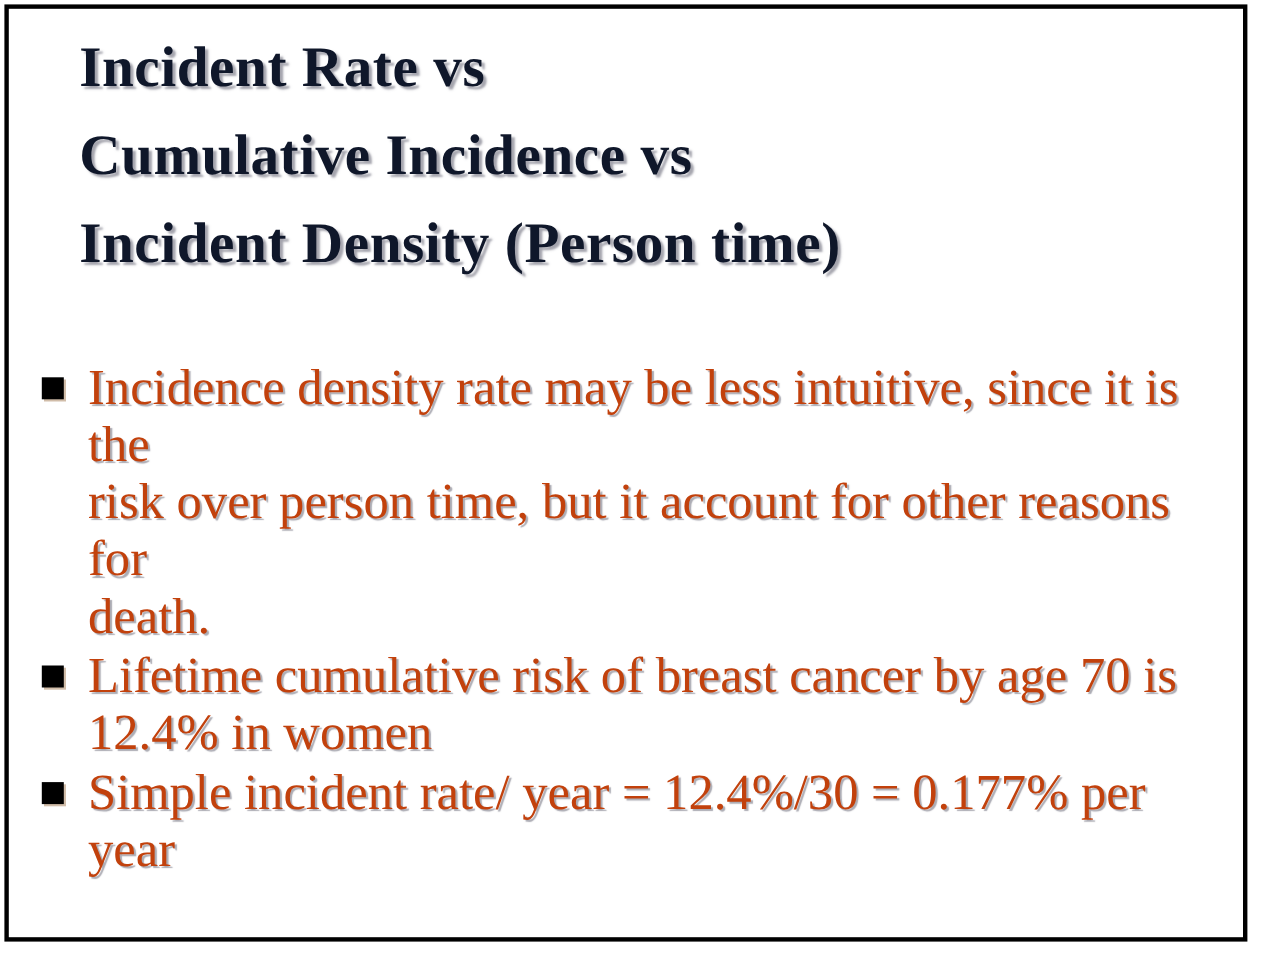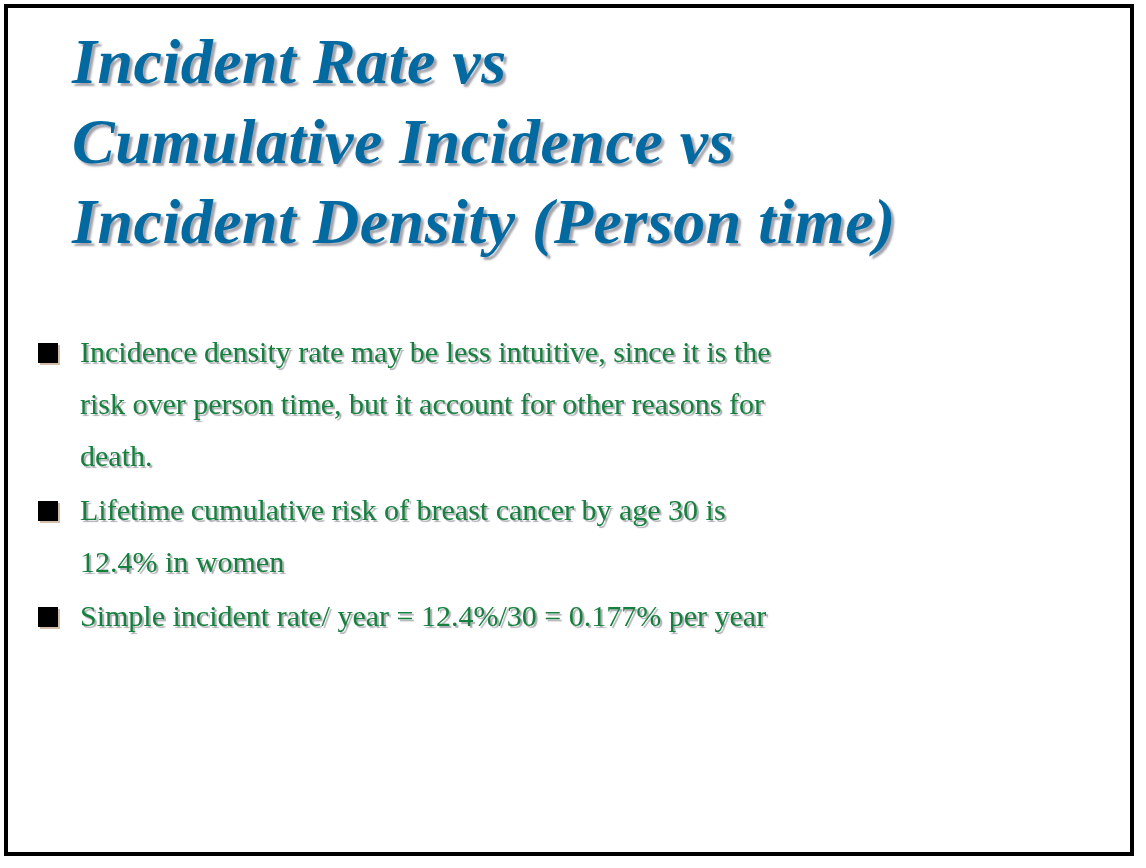--- a/index.html
+++ b/index.html
@@ -18,28 +18,27 @@
     top: 4px;
     width: 1130px;
     height: 852px;
     border: 4px solid #000000;
     background: #ffffff;
     padding: 14px 30px 0 30px;
   }
 
   .slide-title {
     margin-left: 34px;
-    font-size: 64px;
+    font-size: 52px;
     font-weight: bold;
     line-height: 80px;
-    color: #0369a1;
+    color: #0f172a;
     white-space: pre-line;
     text-shadow: 3px 3px 2px rgba(90, 90, 105, 0.55);
     letter-spacing: 0.5px;
-    font-style: italic;
   }
 
   .bullet-list {
     list-style: none;
     margin-top: 64px;
   }
 
   .bullet-item {
     display: flex;
     align-items: flex-start;
@@ -50,23 +49,23 @@
     flex: 0 0 auto;
     width: 20px;
     height: 20px;
     margin-top: 17px;
     margin-right: 22px;
     background: #000000;
     box-shadow: 2px 2px 0 rgba(140, 90, 40, 0.4);
   }
 
   .bullet-text {
-    font-size: 30px;
+    font-size: 46px;
     line-height: 52px;
-    color: #15803d;
+    color: #c2410c;
     white-space: pre-line;
     text-shadow: 2px 2px 1px rgba(90, 90, 105, 0.5);
   }
 </style>
 </head>
 <body>
 
 <div class="slide-frame">
 
   <h1 class="slide-title">Incident Rate vs
@@ -77,21 +76,21 @@
 
     <li class="bullet-item">
       <span class="bullet-square"></span>
       <span class="bullet-text">Incidence density rate may be less intuitive, since it is the
 risk over person time, but it account for other reasons for
 death.</span>
     </li>
 
     <li class="bullet-item">
       <span class="bullet-square"></span>
-      <span class="bullet-text">Lifetime cumulative risk of breast cancer by age 30 is
+      <span class="bullet-text">Lifetime cumulative risk of breast cancer by age 70 is
 12.4% in women</span>
     </li>
 
     <li class="bullet-item">
       <span class="bullet-square"></span>
       <span class="bullet-text">Simple incident rate/ year = 12.4%/30 = 0.177% per year</span>
     </li>
 
 
   </ul>

